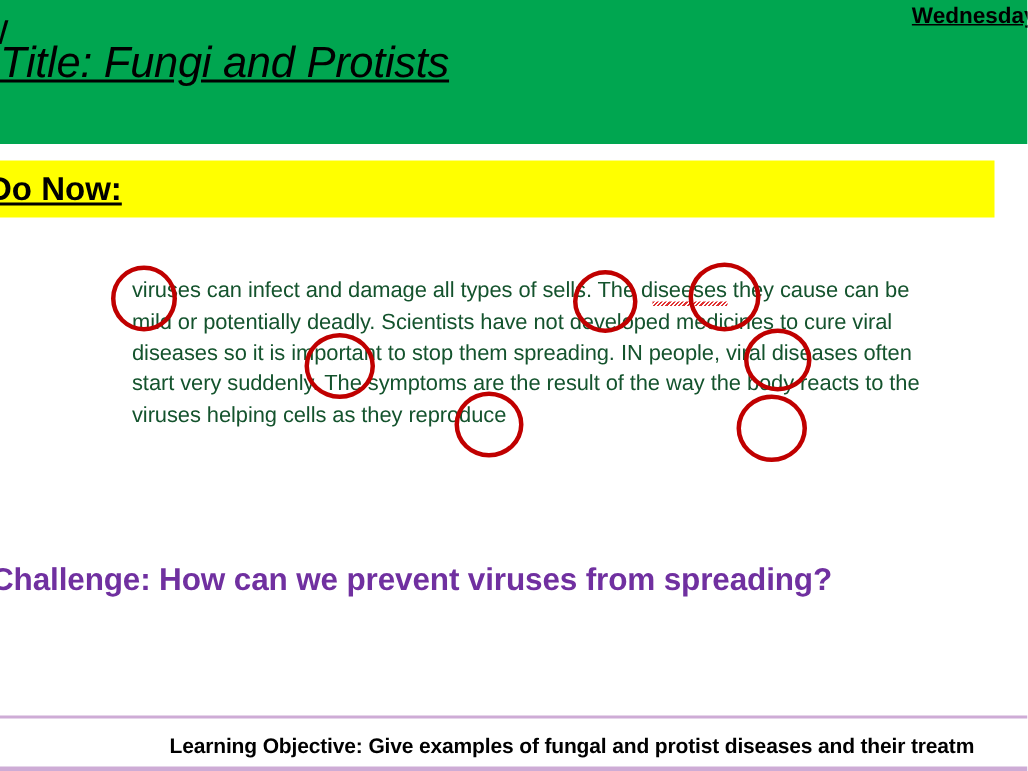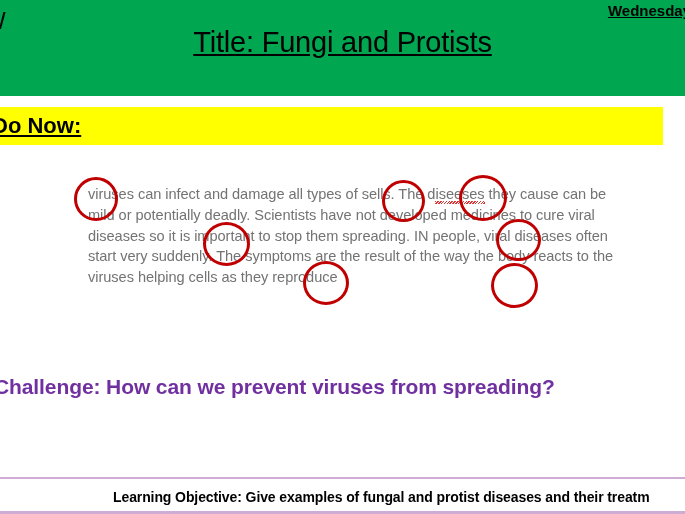--- a/index.html
+++ b/index.html
@@ -51,26 +51,27 @@
     font-weight: bold;
     color: #000000;
     text-decoration: underline;
     white-space: nowrap;
   }
   .header-title {
     position: absolute;
     left: 0;
     top: 26px;
     width: 685px;
-    text-align: center;
+    text-align: left;
     font-size: 29px;
     color: #000000;
     text-decoration: underline;
     white-space: nowrap;
     letter-spacing: -0.2px;
+    font-style: italic;
   }
 
   
   .donow-bar {
     position: absolute;
     left: 0;
     top: 107px;
     width: 663px;
     height: 38px;
     background: #ffff00;
@@ -94,21 +95,21 @@
   }
 
   
   .paragraph-block {
     position: absolute;
     left: 88px;
     top: 184px;
     width: 536px;
     font-size: 14.6px;
     line-height: 20.8px;
-    color: #737373;
+    color: #14532d;
     letter-spacing: -0.05px;
   }
   .paragraph-block .misspell {
     position: relative;
   }
   .paragraph-block .misspell::after {
     content: "";
     position: absolute;
     left: 0;
     right: 0;

